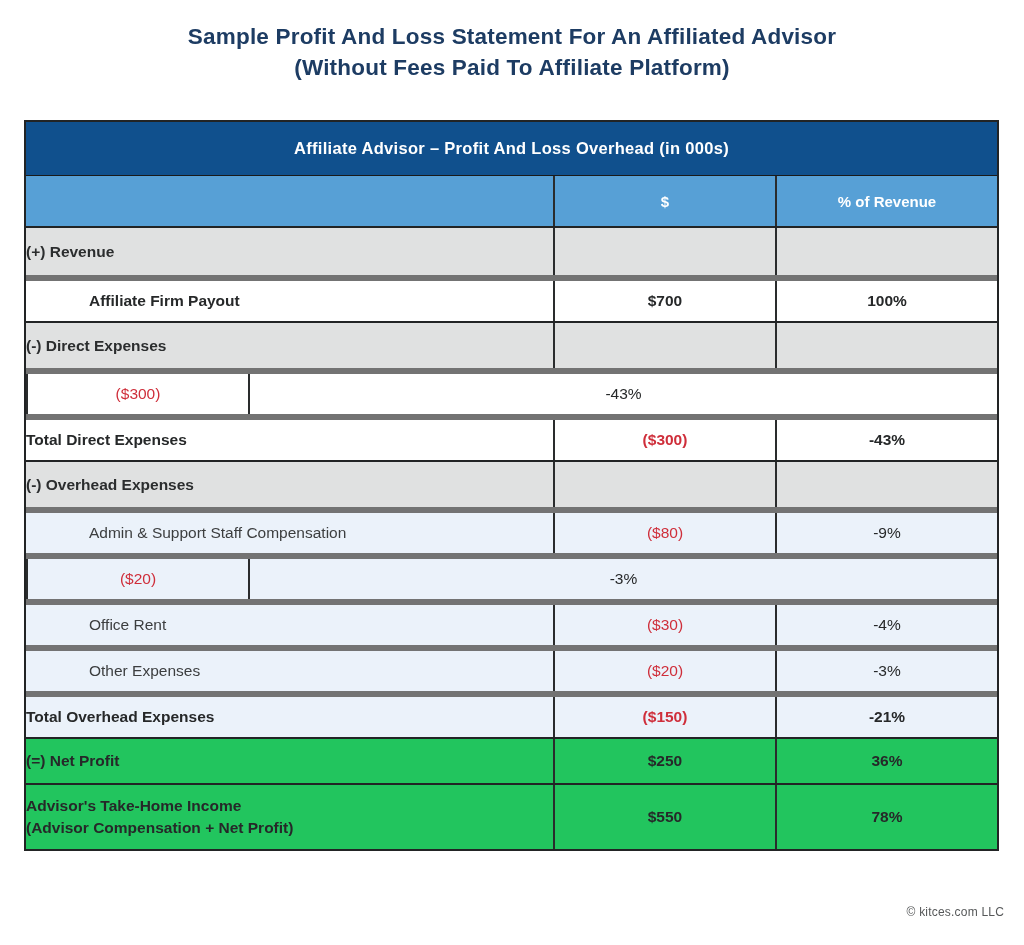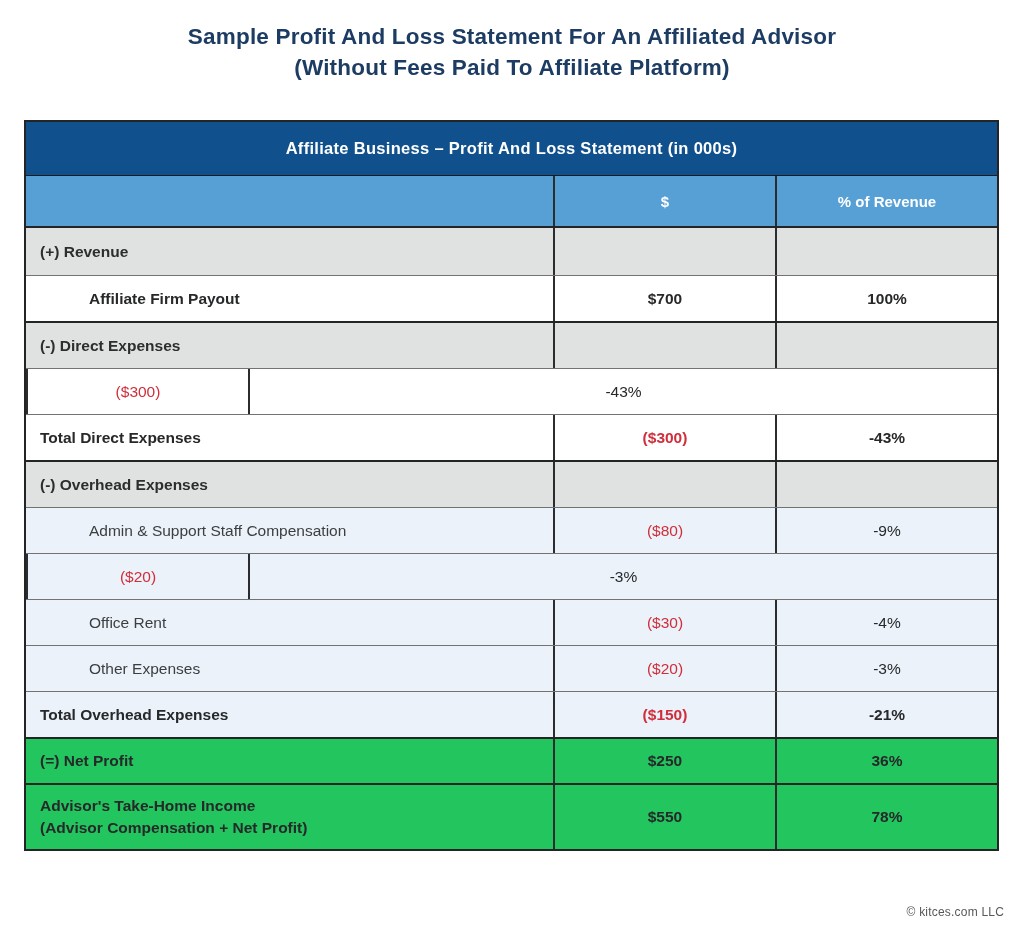--- a/index.html
+++ b/index.html
@@ -47,21 +47,20 @@
   }
   .row {
     display: flex;
     align-items: center;
     min-height: 46px;
     box-sizing: border-box;
   }
   .c1 {
     flex: 0 0 527px;
     box-sizing: border-box;
-    padding-left: 14px;
     padding-right: 10px;
   }
   .c2 {
     flex: 0 0 222px;
     box-sizing: border-box;
     text-align: center;
     border-left: 2px solid #2a2c2d;
     align-self: stretch;
     display: flex;
     align-items: center;
@@ -88,21 +87,21 @@
   .row-section {
     background: #e0e1e1;
     font-weight: 800;
     font-size: 15.5px;
     color: #2b2d2e;
     min-height: 47px;
   }
   .row-white { background: #ffffff; }
   .row-blue  { background: #ebf2fa; }
   .row-gray2 { background: #22c55e; }
-  .thin-top  { border-top: 1px solid #737373; }
+  .thin-top  { border-top: 6px solid #737373; }
   .thick-top { border-top: 2px solid #222425; }
   .indent .c1 { padding-left: 63px; }
   .lbl-bold {
     font-weight: 800;
     font-size: 15.5px;
     color: #262829;
   }
   .lbl-norm {
     font-weight: 400;
     font-size: 15.5px;
@@ -130,21 +129,21 @@
 
 <div class="page">
 
   <div class="title-wrap">
     <div>Sample Profit And Loss Statement For An Affiliated Advisor</div>
     <div>(Without Fees Paid To Affiliate Platform)</div>
   </div>
 
   <div class="pnl-table">
 
-    <div class="thead-main">Affiliate Business – Profit And Loss Statement (in 000s)</div>
+    <div class="thead-main">Affiliate Advisor – Profit And Loss Overhead (in 000s)</div>
 
     <div class="row thead-cols">
       <div class="c1"></div>
       <div class="c2">$</div>
       <div class="c3">% of Revenue</div>
     </div>
 
     <div class="row row-section">
       <div class="c1">(+) Revenue</div>
       <div class="c2"></div>

